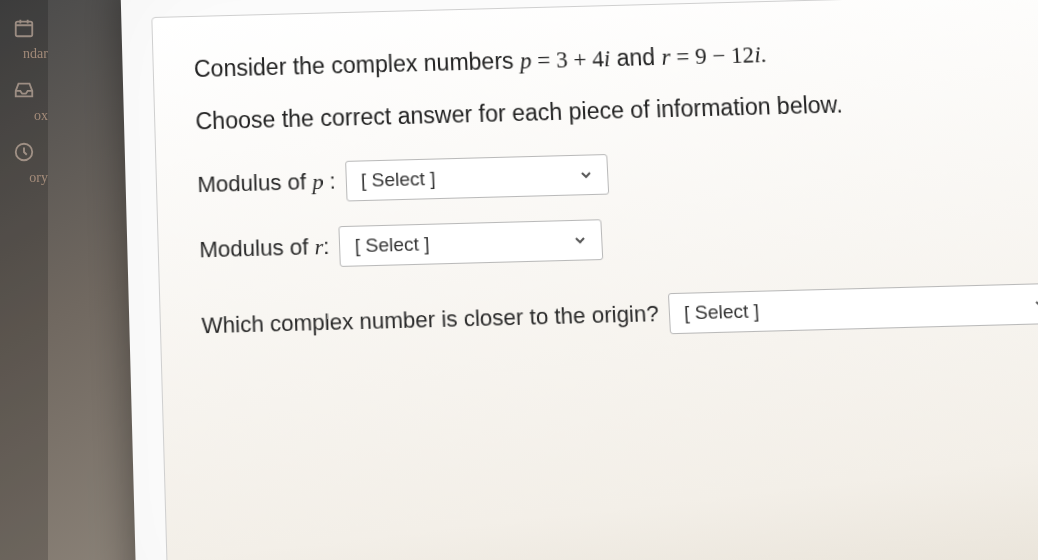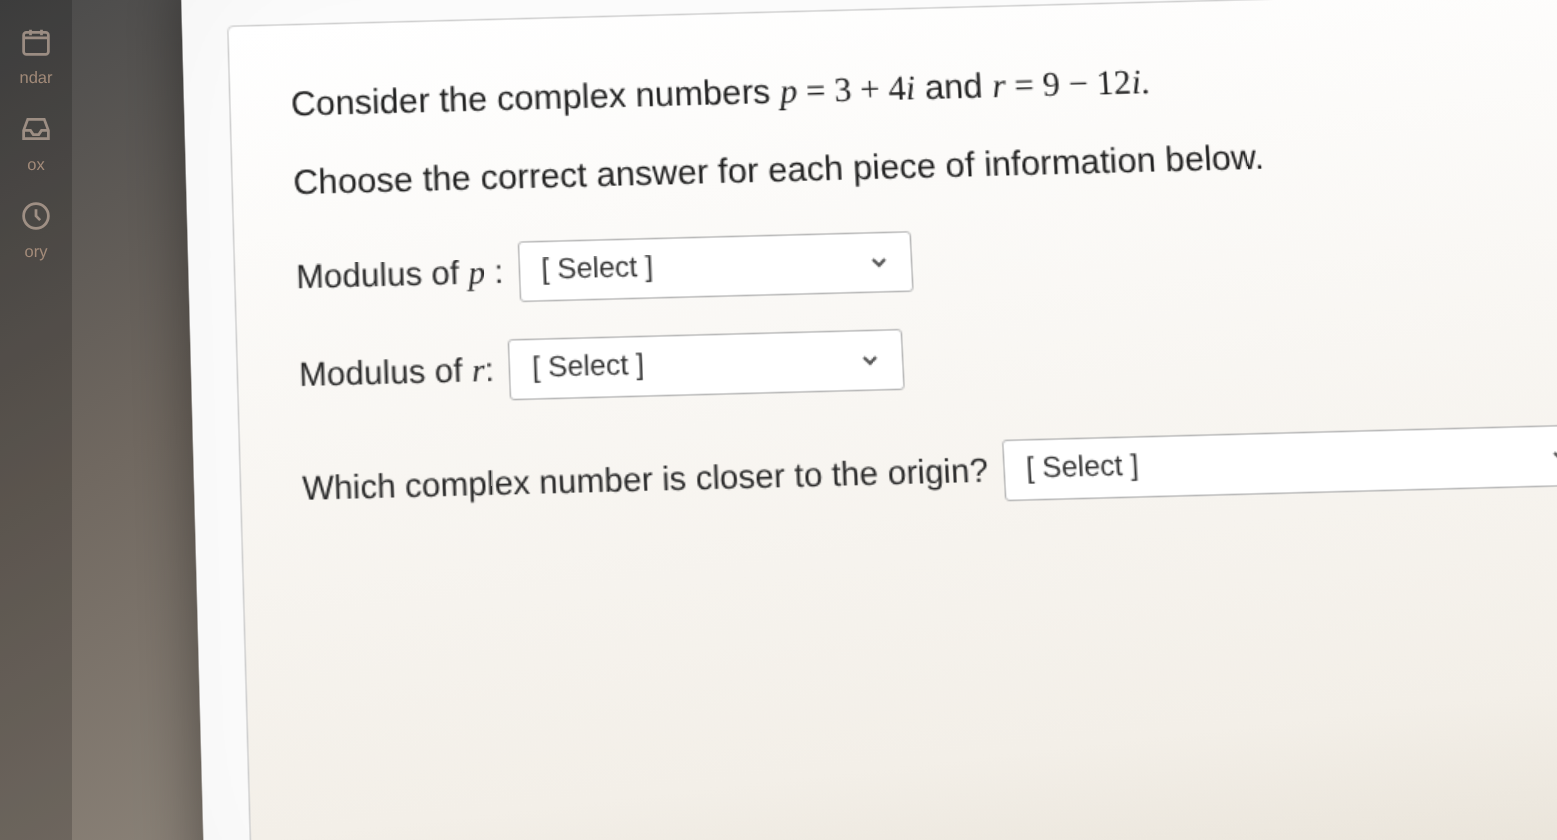--- a/index.html
+++ b/index.html
@@ -20,25 +20,26 @@
     width: 28px; height: 28px;
     margin: 14px auto;
     display: flex;
     align-items: center;
     justify-content: center;
     opacity: 0.6;
     color: #d8c0b0;
   }
   .nav-icon svg { width: 22px; height: 22px; }
   .nav-label {
-    font-size: 11px;
+    font-size: 14px;
     color: #c9a890;
-    text-align: center;
+    text-align: right;
     margin-top: -10px;
     opacity: 0.7;
+    font-family: Liberation Serif, serif;
   }
   .page-panel {
     position: absolute;
     left: 120px;
     top: -30px;
     width: 960px;
     height: 640px;
     background: #fdfdfd;
     border-radius: 6px;
     box-shadow: 0 12px 40px rgba(0,0,0,0.4), inset 0 0 120px rgba(0,0,0,0.04);

